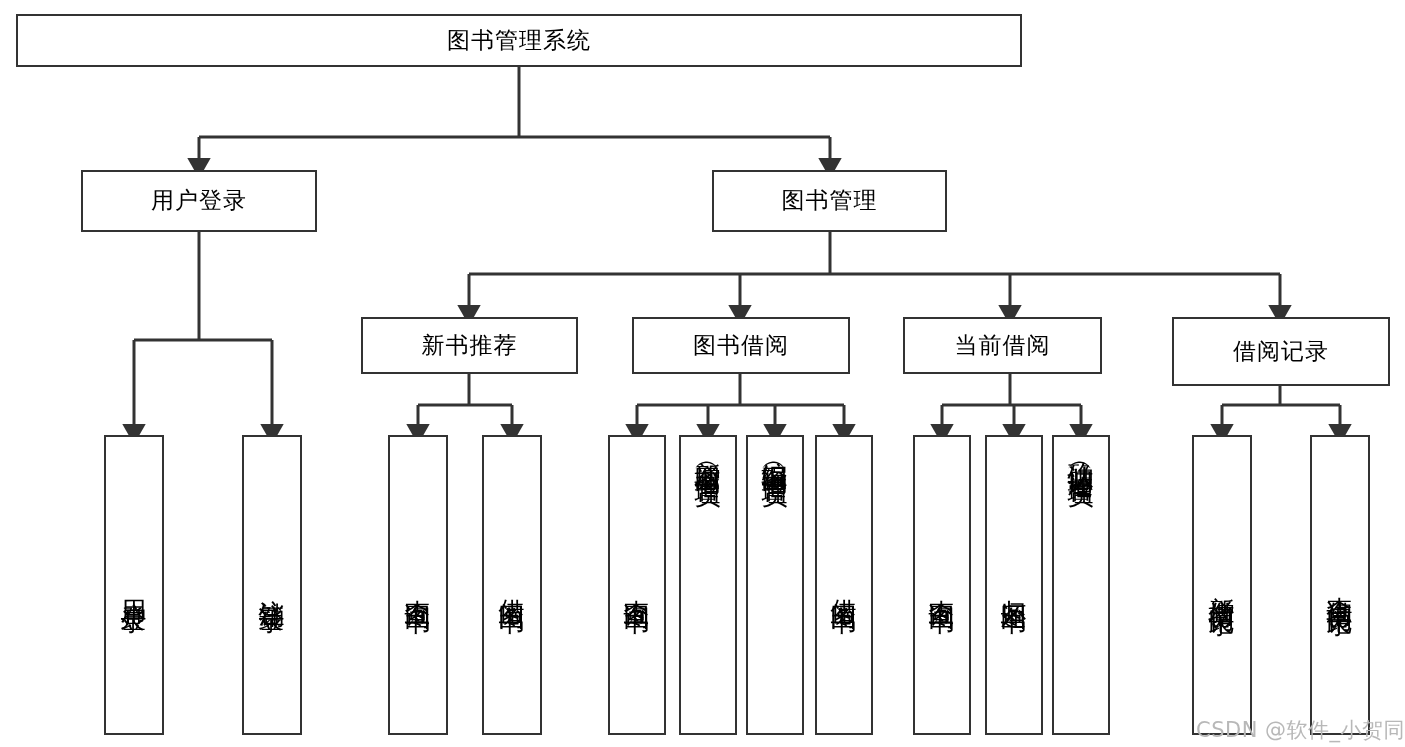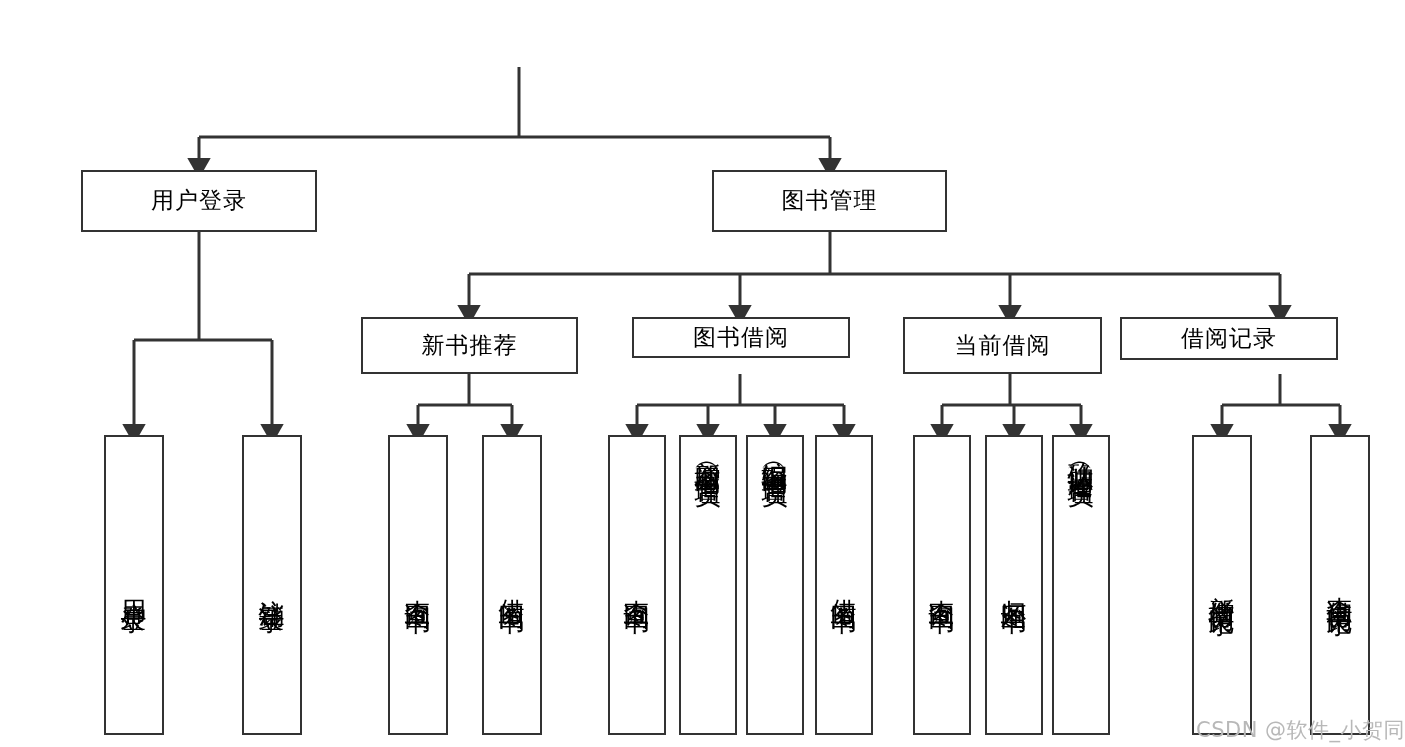--- a/index.html
+++ b/index.html
@@ -118,38 +118,41 @@
       <path d="M1014,405 L1014,428" marker-end="url(#arrow)"></path>
       <path d="M1081,405 L1081,428" marker-end="url(#arrow)"></path>
 
       <path d="M1280,374 L1280,405"></path>
       <path d="M1222,405 L1340,405"></path>
       <path d="M1222,405 L1222,428" marker-end="url(#arrow)"></path>
       <path d="M1340,405 L1340,428" marker-end="url(#arrow)"></path>
     </g>
   </svg>
 
+  <div class="node h-node" style="left:16px; top:14px; width:1006px; height:53px;">
+    <span class="node-label">图书管理系统</span>
+  </div>
 
   <div class="node h-node" style="left:81px; top:170px; width:236px; height:62px;">
     <span class="node-label">用户登录</span>
   </div>
   <div class="node h-node" style="left:712px; top:170px; width:235px; height:62px;">
     <span class="node-label">图书管理</span>
   </div>
 
   <div class="node h-node" style="left:361px; top:317px; width:217px; height:57px;">
     <span class="node-label">新书推荐</span>
   </div>
-  <div class="node h-node" style="left:632px; top:317px; width:218px; height:41px;">
+  <div class="node h-node" style="left:632px; top:317px; width:218px; height:57px;">
     <span class="node-label">图书借阅</span>
   </div>
   <div class="node h-node" style="left:903px; top:317px; width:199px; height:57px;">
     <span class="node-label">当前借阅</span>
   </div>
-  <div class="node h-node" style="left:1120px; top:317px; width:218px; height:43px;">
+  <div class="node h-node" style="left:1172px; top:317px; width:218px; height:69px;">
     <span class="node-label">借阅记录</span>
   </div>
 
   <div class="node v-node center-text" style="left:104px; top:435px; width:60px; height:300px;">
     <span class="node-label">用户登录</span>
   </div>
   <div class="node v-node center-text" style="left:242px; top:435px; width:60px; height:300px;">
     <span class="node-label">注销登录</span>
   </div>
   <div class="node v-node center-text" style="left:388px; top:435px; width:60px; height:300px;">

